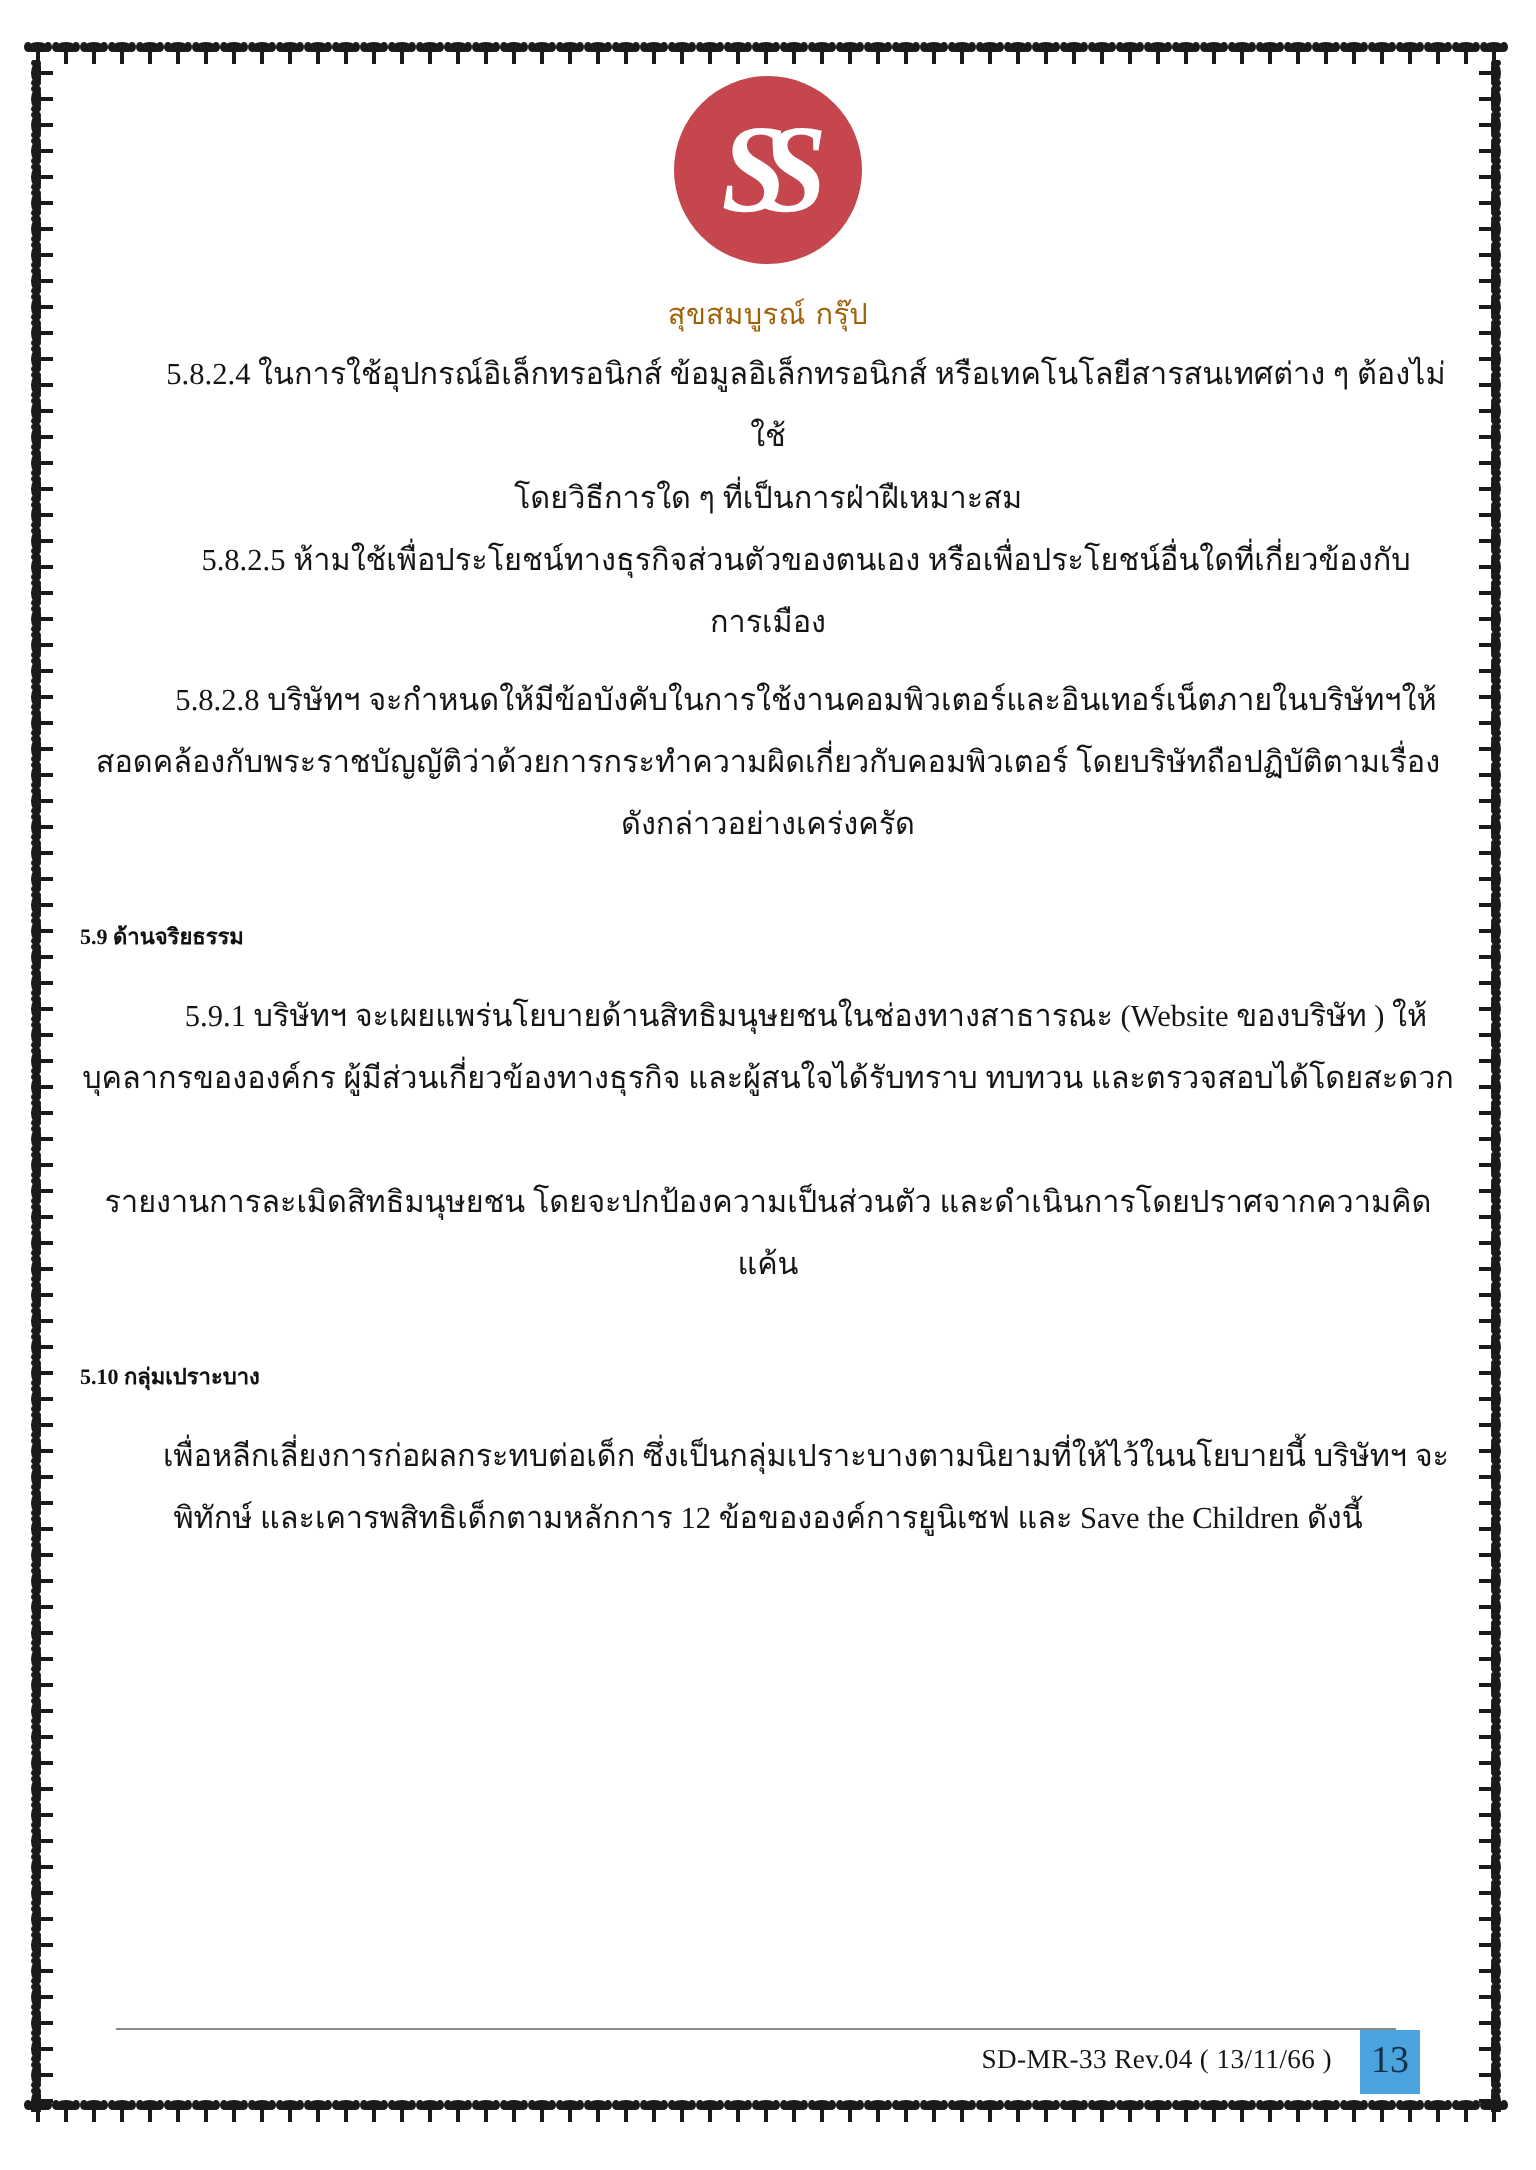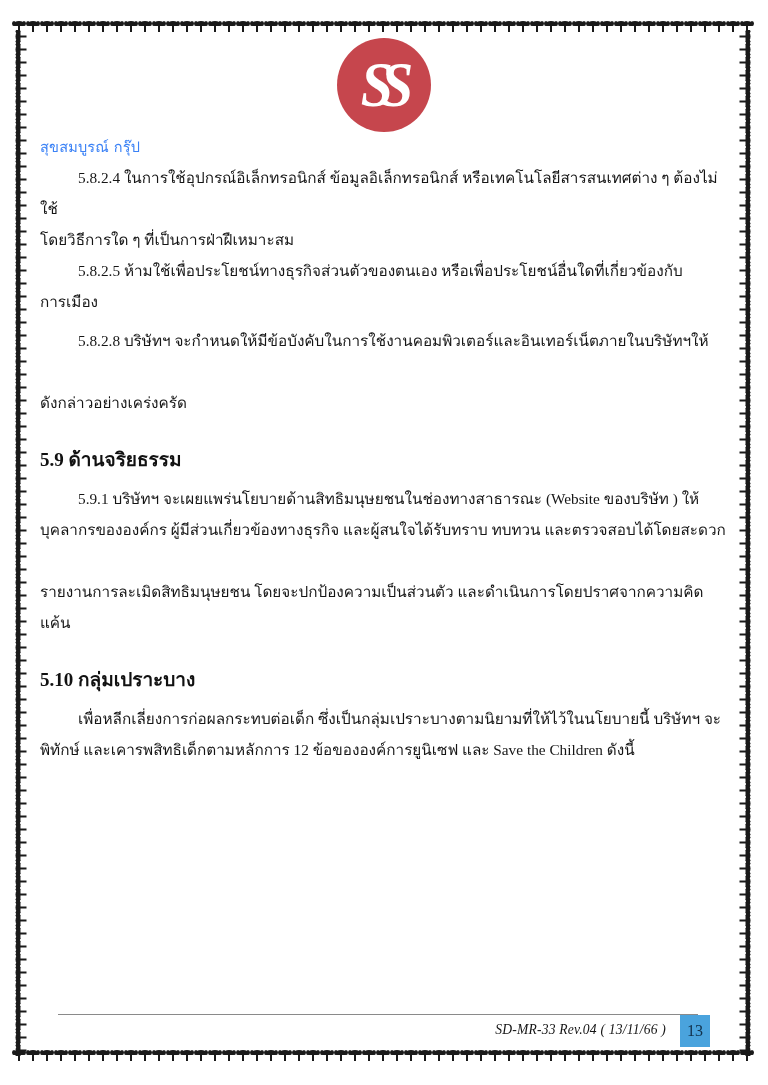--- a/index.html
+++ b/index.html
@@ -76,20 +76,21 @@
   
   .sheet {
     position: absolute;
     left: 40px;
     top: 38px;
     width: 688px;
     height: 1000px;
   }
 
   .letterhead {
+    text-align: center;
     margin: 0 0 2px 0;
   }
   .logo {
     width: 94px;
     height: 94px;
     border-radius: 50%;
     margin: 0 auto;
     display: flex;
     align-items: center;
     justify-content: center;
@@ -102,44 +103,44 @@
     letter-spacing: -12px;
     color: #ffffff;
     line-height: 1;
     margin-left: -6px;
     font-style: italic;
     transform: scaleY(1.08);
   }
   .company-name {
     font-family: "DejaVu Sans", "Liberation Sans", sans-serif;
     font-size: 14.5px;
-    color: #3b82f6;
-    margin-top: 3px;
+    color: #a16207;
+    margin-top: 13px;
     letter-spacing: 0.2px;
   }
 
   .body-copy {
     margin-top: 4px;
   }
 
   p.para {
     margin: 0;
     font-size: 15.3px;
     line-height: 31px;
-    text-align: left;
+    text-align: center;
     text-indent: 0;
     color: #151515;
   }
   p.para.indent  { text-indent: 38px; }
   p.para.gap-sm  { margin-top: 8px; }
   p.para.loose   { line-height: 46px; }
 
   h2.section {
     margin: 0;
-    font-size: 19px;
+    font-size: 11px;
     font-weight: 700;
     line-height: 31px;
     color: #111111;
   }
   h2.section.gap-lg { margin-top: 26px; }
 
   
   .footer {
     position: absolute;
     left: 40px;
@@ -156,33 +157,32 @@
     background: #8a8a8a;
   }
   .footer-doc-id {
     position: absolute;
     right: 62px;
     top: 8px;
     font-size: 13.6px;
     letter-spacing: 0.2px;
     white-space: nowrap;
     color: #141414;
-    font-style: italic;
   }
   .page-number-box {
     position: absolute;
     right: 18px;
     top: 1px;
     width: 30px;
     height: 32px;
     background: #4aa3dd;
     display: flex;
     align-items: center;
     justify-content: center;
-    font-size: 16px;
+    font-size: 19px;
     color: #11304a;
   }
 </style>
 </head>
 <body>
 
 <div class="page-border">
   <div class="border-strip top">
       <span class="tree">
         <span class="canopy"></span>
@@ -1266,21 +1266,21 @@
     </p>
 
     <p class="para indent">
       <span>5.8.2.5  ห้ามใช้เพื่อประโยชน์ทางธุรกิจส่วนตัวของตนเอง หรือเพื่อประโยชน์อื่นใดที่เกี่ยวข้องกับการเมือง</span>
     </p>
 
 
 
     <p class="para indent gap-sm">
       <span>5.8.2.8  บริษัทฯ จะกำหนดให้มีข้อบังคับในการใช้งานคอมพิวเตอร์และอินเทอร์เน็ตภายในบริษัทฯให้</span><br>
-      <br>
+      <span>สอดคล้องกับพระราชบัญญัติว่าด้วยการกระทำความผิดเกี่ยวกับคอมพิวเตอร์ โดยบริษัทถือปฏิบัติตามเรื่อง</span><br>
       <span>ดังกล่าวอย่างเคร่งครัด</span>
     </p>
 
     <h2 class="section gap-lg">5.9  ด้านจริยธรรม</h2>
 
     <p class="para indent gap-sm">
       <span>5.9.1 บริษัทฯ จะเผยแพร่นโยบายด้านสิทธิมนุษยชนในช่องทางสาธารณะ (Website ของบริษัท ) ให้</span><br>
       <span>บุคลากรขององค์กร ผู้มีส่วนเกี่ยวข้องทางธุรกิจ และผู้สนใจได้รับทราบ ทบทวน และตรวจสอบได้โดยสะดวก</span>
     </p>
 

